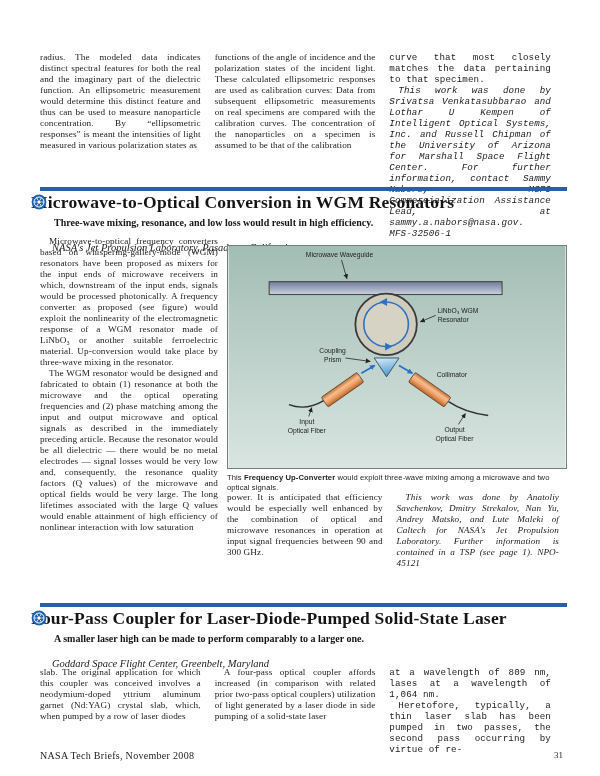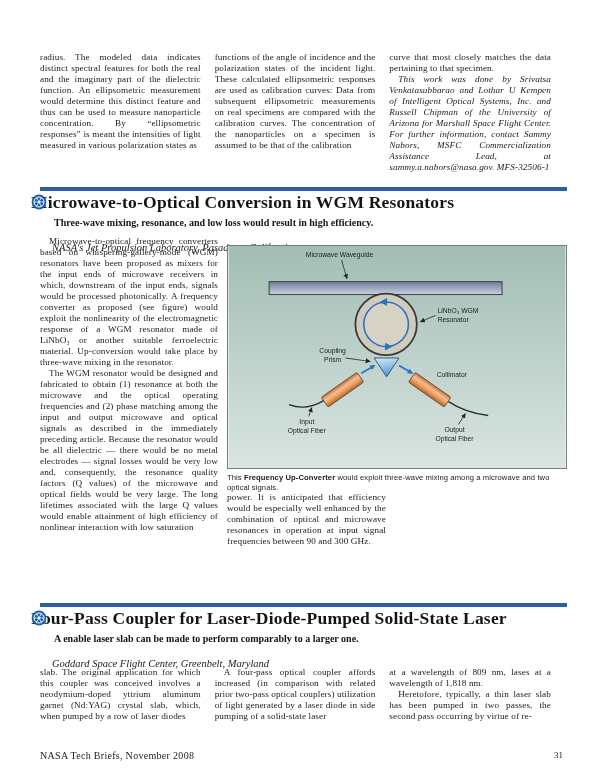--- a/index.html
+++ b/index.html
@@ -8,21 +8,21 @@
     background:#ffffff; overflow:hidden;
     font-family:"Liberation Serif", serif; color:#1b1b1b;
     box-shadow:0 0 3px rgba(0,0,0,.25);
   }
   p { margin:0; }
   .body-txt { font-size:9.2px; line-height:11px; text-align:justify; letter-spacing:0.1px; }
   .indent { text-indent:9px; }
   .credit { font-style:italic; }
   .cols { position:absolute; display:flex; }
   .cols .col { width:166px; margin-right:14px; }
-  .cols .col:last-child { margin-right:16px; width:167px; }
+  .cols .col:last-child { margin-right:16px; width:167px;font-family:Liberation Mono, monospace; }
   .rule { position:absolute; left:40px; width:527px; height:4px; background:#2b5ea7; }
   .sec-head { position:absolute; left:31px; width:545px; }
   .sec-icon { position:absolute; left:0; top:2px; }
   .sec-title { margin-left:21px; font-size:17.5px; font-weight:bold; letter-spacing:0.2px; white-space:nowrap; color:#141414; }
   .sec-sub { margin-left:23px; margin-top:4px; font-size:10px; font-weight:bold; color:#141414; }
   .sec-by { margin-left:21px; margin-top:14px; font-size:10.5px; font-style:italic; color:#222; }
   .a1 { position:absolute; left:40px; top:236px; width:527px; display:flex; }
   .a1-left { width:178px; margin-right:9px; }
   .a1-right { width:332px; padding-top:9px; }
   .panel { width:338px; height:222px; border:1px solid #70807a; }
@@ -146,20 +146,21 @@
           <line x1="232" y1="180" x2="239" y2="169" stroke="#222222" stroke-width="0.8" marker-end="url(#ahDark)"></line>
           <text x="228" y="188" text-anchor="middle">Output</text>
           <text x="228" y="197" text-anchor="middle">Optical Fiber</text>
         </svg>
       </div>
 
       <p class="caption"><span>This </span><b>Frequency Up-Converter</b><span> would exploit three-wave mixing among a microwave and two optical signals.</span></p>
 
       <div class="a1-cols">
         <p class="c1 body-txt">power. It is anticipated that efficiency would be especially well enhanced by the combination of optical and microwave resonances in operation at input signal frequencies between 90 and 300 GHz.</p>
+        <p class="c2 body-txt credit indent">This work was done by Anatoliy Savchenkov, Dmitry Strekalov, Nan Yu, Andrey Matsko, and Lute Maleki of Caltech for NASA's Jet Propulsion Laboratory. Further information is contained in a TSP (see page 1). NPO-45121</p>
       </div>
     </div>
   </div>
 
   <div class="rule" style="top:603px;"></div>
   <div class="sec-head" style="top:608px;">
     <span class="sec-icon">
       <svg width="16" height="16" viewBox="0 0 16 16">
         <circle cx="8" cy="8" r="7.4" fill="#1d5fad"></circle>
         <circle cx="8" cy="8" r="5" fill="none" stroke="#ffffff" stroke-width="1"></circle>
@@ -168,28 +169,28 @@
           <line x1="10.4" y1="8" x2="12.6" y2="8"></line>
             <line x1="9.2" y1="10.1" x2="10.3" y2="12"></line>
           <line x1="6.8" y1="10.1" x2="5.7" y2="12"></line>
             <line x1="5.6" y1="8" x2="3.4" y2="8"></line>
           <line x1="6.8" y1="5.9" x2="5.7" y2="4"></line>
             <line x1="9.2" y1="5.9" x2="10.3" y2="4"></line>
         </g>
       </svg>
     </span>
     <h1 class="sec-title" style="margin:0;">Four-Pass Coupler for Laser-Diode-Pumped Solid-State Laser</h1>
-    <p class="sec-sub">A enable laser slab can be made to perform comparably to a larger one.</p>
+    <p class="sec-sub">A smaller laser high can be made to perform comparably to a larger one.</p>
     <p class="sec-by">Goddard Space Flight Center, Greenbelt, Maryland</p>
   </div>
 
   <div class="cols" style="left:40px; top:667px; width:527px;">
     <p class="col body-txt">slab. The original application for which this coupler was conceived involves a neodymium-doped yttrium aluminum garnet (Nd:YAG) crystal slab, which, when pumped by a row of laser diodes</p>
     <p class="col body-txt indent">A four-pass optical coupler affords increased (in comparison with related prior two-pass optical couplers) utilization of light generated by a laser diode in side pumping of a solid-state laser</p>
     <div class="col body-txt">
-      <p>at a wavelength of 809 nm, lases at a wavelength of 1,818 nm.</p>
+      <p>at a wavelength of 809 nm, lases at a wavelength of 1,064 nm.</p>
       <p class="indent">Heretofore, typically, a thin laser slab has been pumped in two passes, the second pass occurring by virtue of re-</p>
     </div>
   </div>
 
   <span class="footer-left">NASA Tech Briefs, November 2008</span>
   <span class="footer-right">31</span>
 </div>
 
 </body></html>

